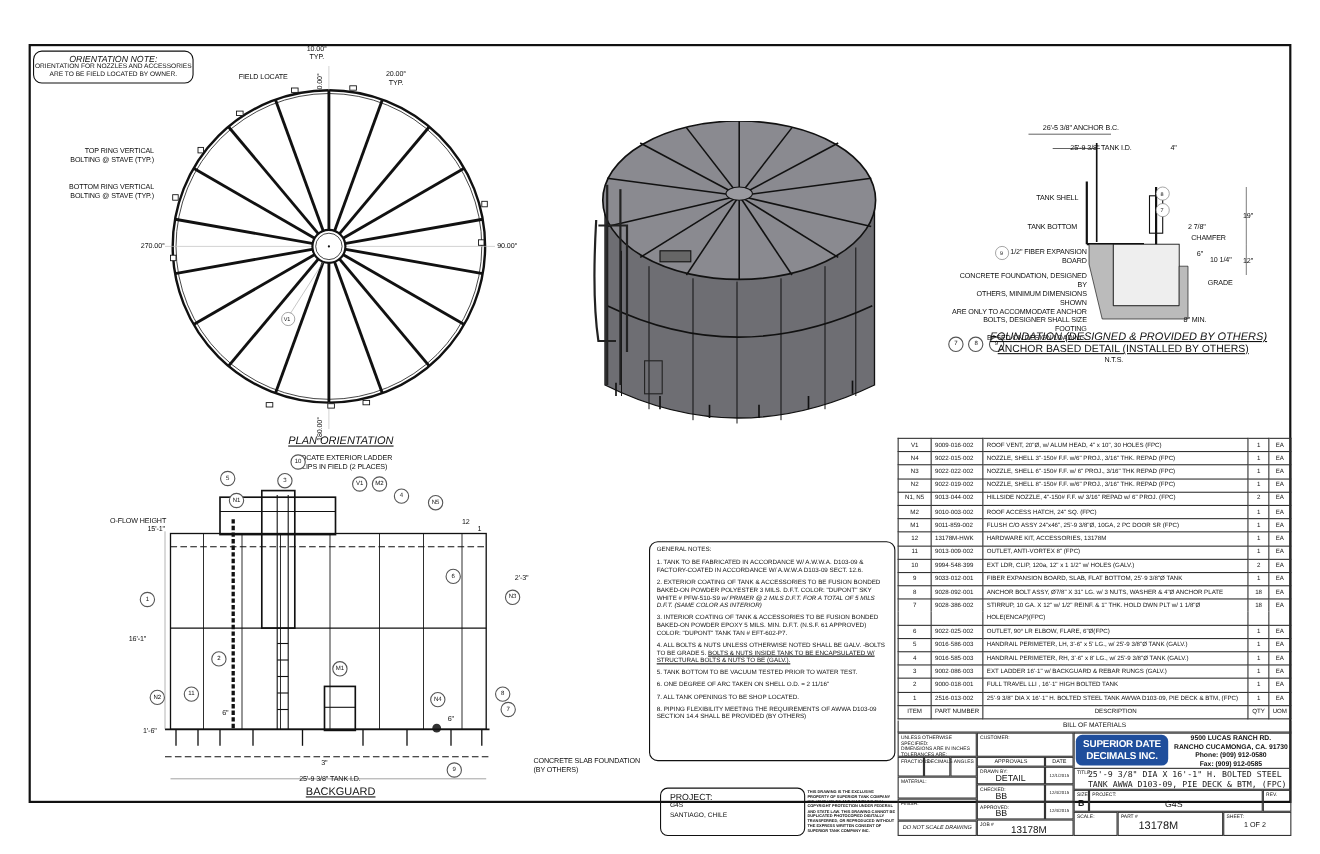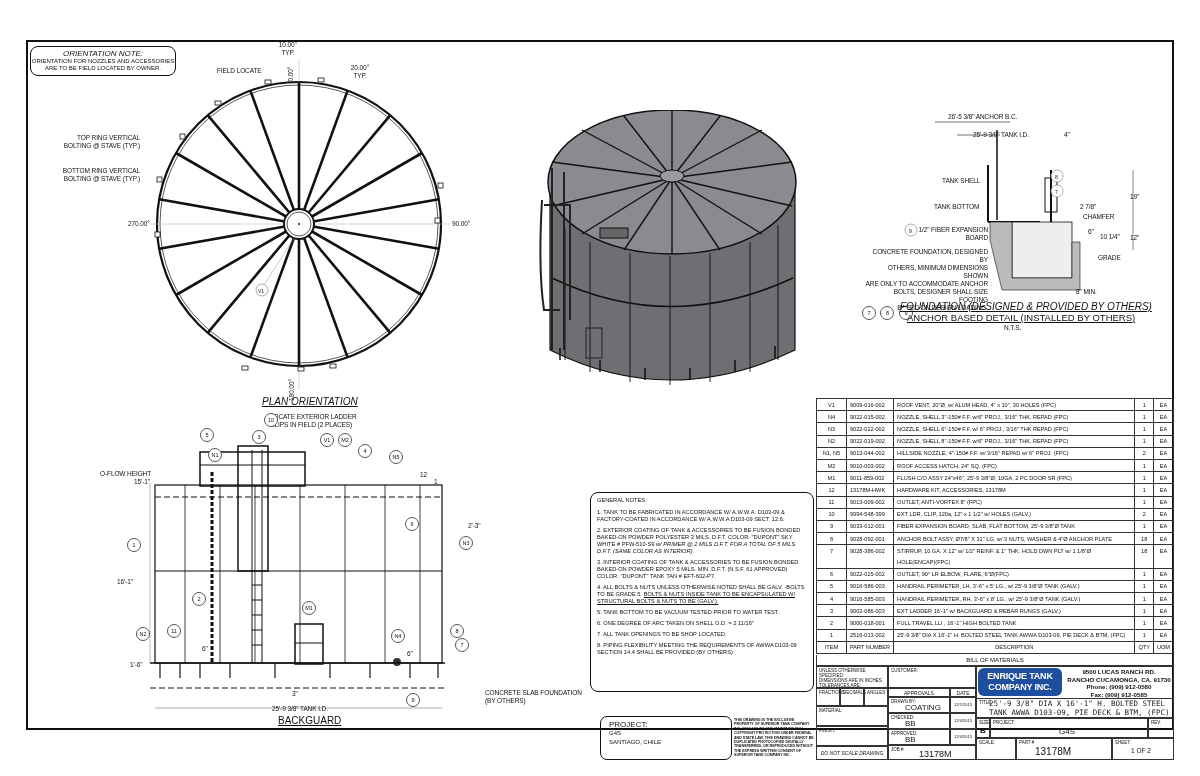--- a/index.html
+++ b/index.html
@@ -499,21 +499,21 @@
     <div class="lbl">CUSTOMER:</div>
   </div>
 <div class="tb" style="left:888px;top:688px;width:62px;height:9px;">
     <div style="text-align:center;font-size:5px;line-height:8px;">APPROVALS</div>
   </div>
 <div class="tb" style="left:950px;top:688px;width:26px;height:9px;">
     <div style="text-align:center;font-size:5px;line-height:8px;">DATE</div>
   </div>
 <div class="tb" style="left:888px;top:697px;width:62px;height:16px;">
     <div class="lbl">DRAWN BY:</div>
-    <div class="val" style="left:16px;top:5px;font-size:8px;">COATING</div>
+    <div class="val" style="left:16px;top:5px;font-size:8px;">DETAIL</div>
   </div>
 <div class="tb" style="left:950px;top:697px;width:26px;height:16px;">
     <div style="font-size:4px;text-align:center;line-height:14px;">12/1/2015</div>
   </div>
 <div class="tb" style="left:888px;top:713px;width:62px;height:16px;">
     <div class="lbl">CHECKED:</div>
     <div class="val" style="left:16px;top:5px;font-size:8px;">BB</div>
   </div>
 <div class="tb" style="left:950px;top:713px;width:26px;height:16px;">
     <div style="font-size:4px;text-align:center;line-height:14px;">12/4/2015</div>
@@ -525,22 +525,22 @@
 <div class="tb" style="left:950px;top:729px;width:26px;height:16px;">
     <div style="font-size:4px;text-align:center;line-height:14px;">12/4/2015</div>
   </div>
 <div class="tb" style="left:888px;top:745px;width:88px;height:15px;">
     <div class="lbl">JOB #</div>
     <div class="val" style="left:30px;top:3px;">13178M</div>
   </div>
 
 <div class="tb" style="left:976px;top:666px;width:198px;height:32px;border-bottom:none;"></div>
 <div class="logo" style="top:668px;height:28px;font-size:9px;line-height:11px;">
-  <span>ENRIQUE TANK</span>
-  <span>COMPANY INC.</span>
+  <span>SUPERIOR DATE</span>
+  <span>DECIMALS INC.</span>
 </div>
 <div class="addr" style="top:668px;">
   <div>9500 LUCAS RANCH RD.</div>
   <div>RANCHO CUCAMONGA, CA. 91730</div>
   <div>Phone: (909) 912-0580</div>
   <div>Fax: (909) 912-0585</div>
 </div>
 <div class="tb" style="left:976px;top:698px;width:198px;height:20px;">
   <div class="lbl">TITLE</div>
   <div style="position:absolute;left:12px;top:0px;font-family:'DejaVu Sans Mono',monospace;font-size:7.5px;line-height:9px;color:#222;">

